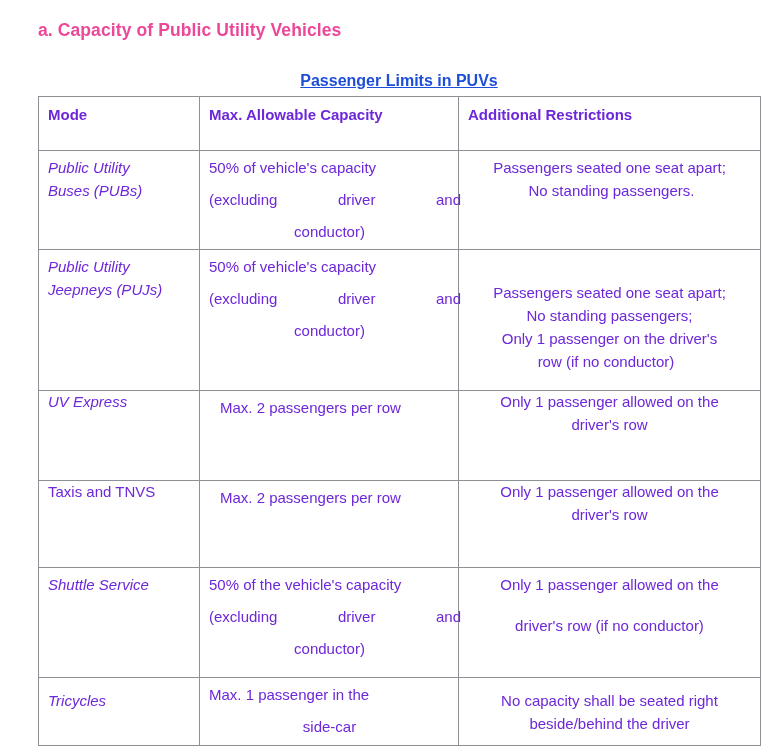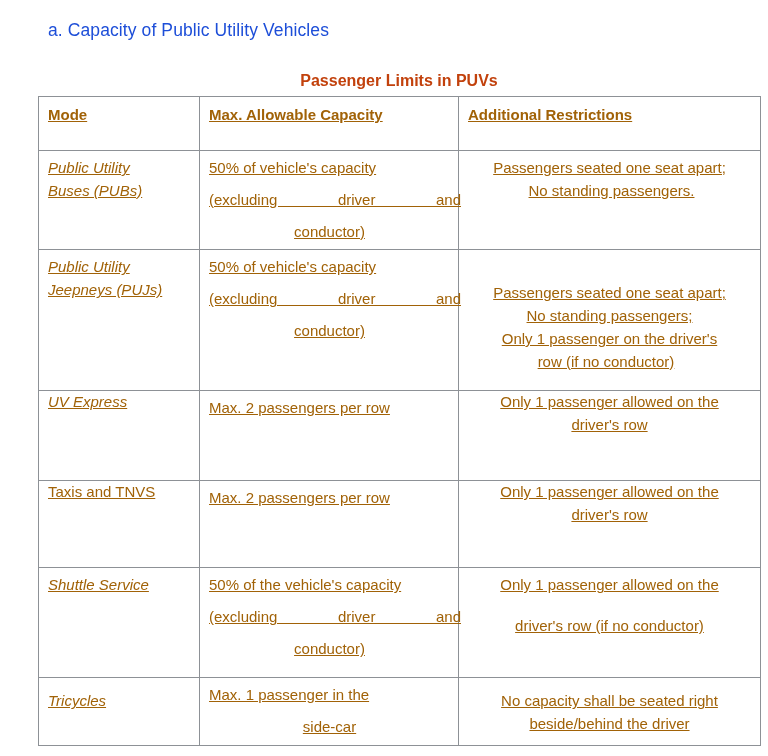--- a/index.html
+++ b/index.html
@@ -20,39 +20,40 @@
   #page {
     position: absolute;
     left: 0; top: 0;
     width: 768px;
     height: 756px;
   }
 
   
   #section-heading {
     position: absolute;
-    left: 48px;
+    left: 38px;
     top: 20px;
     font-size: 17.5px;
-    font-weight: normal;
+    font-weight: bold;
     letter-spacing: 0.1px;
-    color: #1d4ed8;
+    color: #ec4899;
     white-space: nowrap;
   }
 
   
   #table-caption {
     position: absolute;
     left: 38px;
     top: 72px;
     width: 722px;
     text-align: center;
     font-size: 16px;
     font-weight: bold;
-    color: #c2410c;
+    color: #1d4ed8;
+    text-decoration: underline;
   }
 
   
   #puv-table {
     position: absolute;
     left: 38px;
     top: 96px;
     width: 722px;
     border-collapse: collapse;
     table-layout: fixed;
@@ -91,22 +92,21 @@
   }
   thead th .cellpad {
     padding: 7px 0 0 9px;
   }
 
   
   .cellpad {
     padding: 6px 8px 6px 9px;
     font-size: 15px;
     line-height: 1.52;
-    color: #a16207;
-    text-decoration: underline;
+    color: #6d28d9;
   }
 
   
   .mode-name {
     font-style: italic;
     font-size: 15px;
     line-height: 1.5;
   }
   .mode-name.upright { font-style: normal; }
 
@@ -128,20 +128,21 @@
     overflow: visible;
   }
   .cap-justify-tail {
     display: block;
     text-align: center;
     margin-top: 9px;
   }
   .cap-simple {
     display: block;
     white-space: nowrap;
+    margin-left: 11px;
   }
   .cap-wrap {
     display: block;
   }
 
   
   .res-block {
     display: block;
     margin-left: -1px;
     text-align: center;

